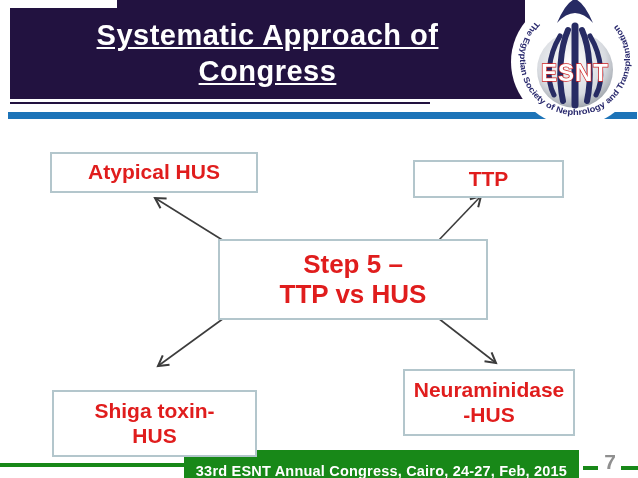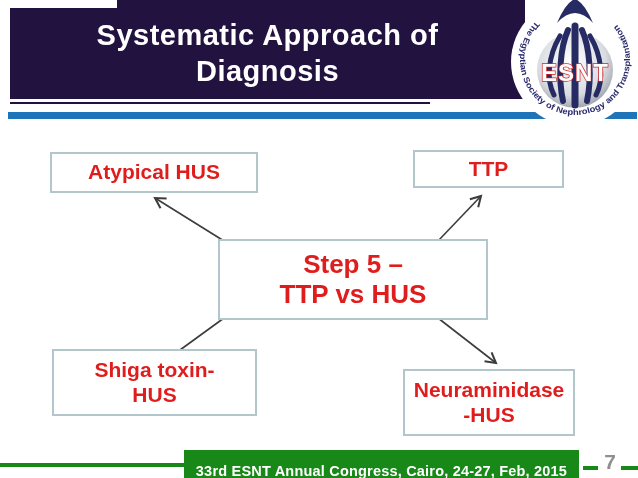--- a/index.html
+++ b/index.html
@@ -9,34 +9,35 @@
   }
   
   .title-bleed{position:absolute;left:117px;top:0;width:408px;height:10px;background:#221240;}
   .title-box{
     position:absolute;left:10px;top:8px;width:515px;height:91px;background:#221240;
     display:flex;align-items:center;justify-content:center;
   }
   .title-text{
     color:#ffffff;font-size:29px;font-weight:bold;text-align:center;line-height:1.22;
     letter-spacing:.5px;
+    text-decoration:underline;
   }
   .title-underline{position:absolute;left:10px;top:102px;width:420px;height:2px;background:#221240;}
   .blue-rule{position:absolute;left:8px;top:112px;width:629px;height:7px;background:#1d74b8;}
   
   .dbox{
     position:absolute;background:#ffffff;border:2px solid #b3c6cc;z-index:2;
     display:flex;align-items:center;justify-content:center;text-align:center;
     color:#e01d1d;font-weight:bold;box-sizing:border-box;
   }
   .dbox .ln{display:block;line-height:1.15;}
   .box-atypical{left:50px;top:152px;width:208px;height:41px;font-size:21px;}
-  .box-ttp{left:413px;top:150px;width:151px;height:38px;font-size:21px;}
+  .box-ttp{left:413px;top:160px;width:151px;height:38px;font-size:21px;}
   .box-center{left:218px;top:239px;width:270px;height:81px;font-size:26px;}
-  .box-shiga{left:52px;top:349px;width:205px;height:67px;font-size:21px;}
+  .box-shiga{left:52px;top:390px;width:205px;height:67px;font-size:21px;}
   .box-neur{left:403px;top:369px;width:172px;height:67px;font-size:21px;}
   .arrow-layer{position:absolute;left:0;top:0;z-index:1;pointer-events:none;}
   
   .logo{position:absolute;left:509px;top:-2px;z-index:3;}
   
   .f-line{position:absolute;background:#188818;height:4px;}
   .f-line-left{left:0;top:463px;width:184px;}
   .f-line-mid{left:583px;top:466px;width:15px;}
   .f-line-right{left:621px;top:466px;width:17px;}
   .f-bar{
@@ -51,21 +52,21 @@
 </style>
 </head>
 <body>
 
 <div class="slide">
 
   <div class="title-bleed"></div>
   <div class="title-box">
     <div class="title-text">
       <span>Systematic Approach of</span><br>
-      <span>Diagnosis</span>
+      <span>Congress</span>
     </div>
   </div>
   <div class="title-underline"></div>
   <div class="blue-rule"></div>
 
   <svg class="logo" width="132" height="132" viewBox="0 0 132 132">
     <defs>
       <radialGradient id="sphereGrad" cx="45%" cy="38%" r="65%">
         <stop offset="0%" stop-color="#ffffff"></stop>
         <stop offset="70%" stop-color="#d8dbe0"></stop>

